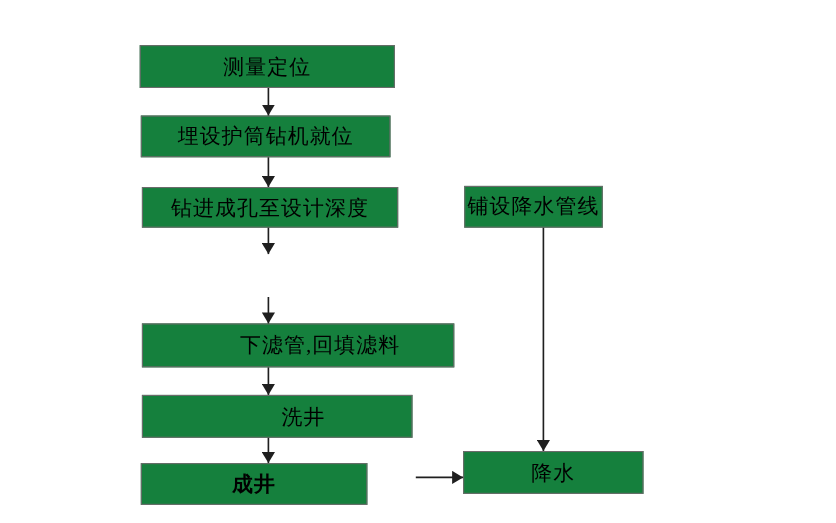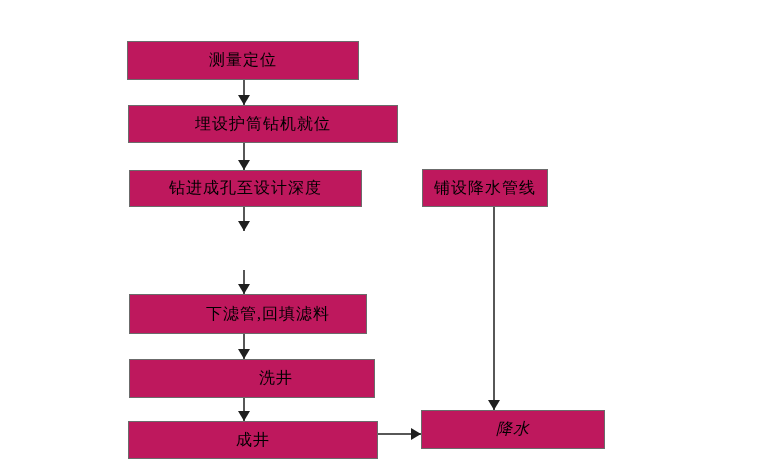--- a/index.html
+++ b/index.html
@@ -12,40 +12,40 @@
     width: 760px;
     height: 475px;
     background: #ffffff;
     font-family: "Liberation Serif", "DejaVu Serif", serif;
     overflow: hidden;
   }
   .flow-box {
     position: absolute;
     box-sizing: border-box;
     border: 1.5px solid #6b6b6b;
-    background: #be185d;
+    background: #15803d;
     display: flex;
     align-items: center;
     justify-content: center;
-    font-size: 16px;
+    font-size: 19px;
     letter-spacing: 1px;
     color: #000000;
     white-space: nowrap;
   }
   
   .b1 { left: 127px; top: 41px;  width: 232px; height: 39px; }
-  .b2 { left: 128px; top: 105px; width: 270px; height: 38px; }
+  .b2 { left: 128px; top: 105px; width: 227px; height: 38px; }
   .b3 { left: 129px; top: 170px; width: 233px; height: 37px; }
   .b4 { left: 129px; top: 231px; width: 246px; height: 39px; }
-  .b5 { left: 129px; top: 294px; width: 238px; height: 40px; padding-left: 40px; }
+  .b5 { left: 129px; top: 294px; width: 284px; height: 40px; padding-left: 40px; }
   .b6 { left: 129px; top: 359px; width: 246px; height: 39px; padding-left: 48px; }
-  .b7 { left: 128px; top: 421px; width: 250px; height: 38px; }
+  .b7 { left: 128px; top: 421px; width: 206px; height: 38px; font-weight: bold; }
   
   .b8 { left: 422px; top: 169px; width: 126px; height: 38px; }
-  .b9 { left: 421px; top: 410px; width: 184px; height: 39px; font-style: italic; }
+  .b9 { left: 421px; top: 410px; width: 164px; height: 39px; }
 
   svg.connectors {
     position: absolute;
     left: 0;
     top: 0;
     pointer-events: none;
   }
   svg.connectors line {
     stroke: #1f1f1f;
     stroke-width: 1.5;

